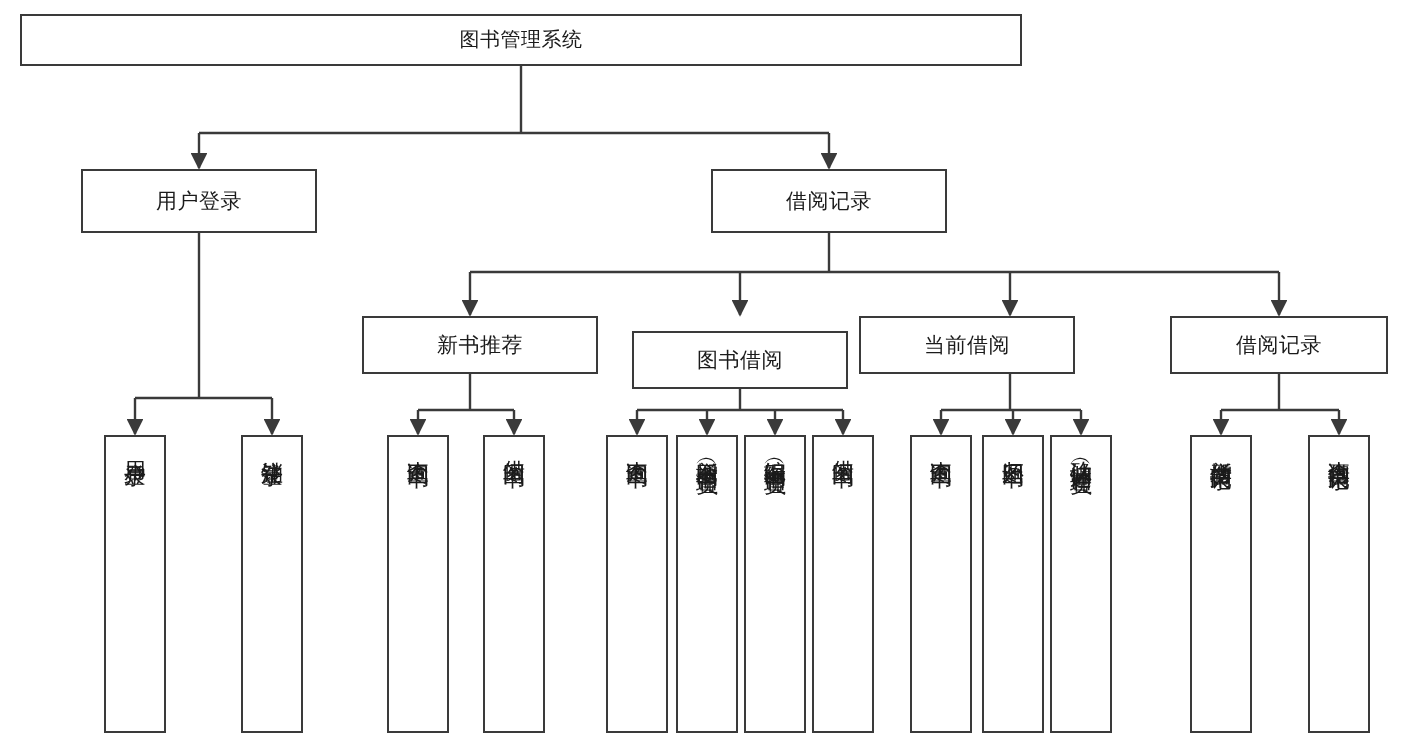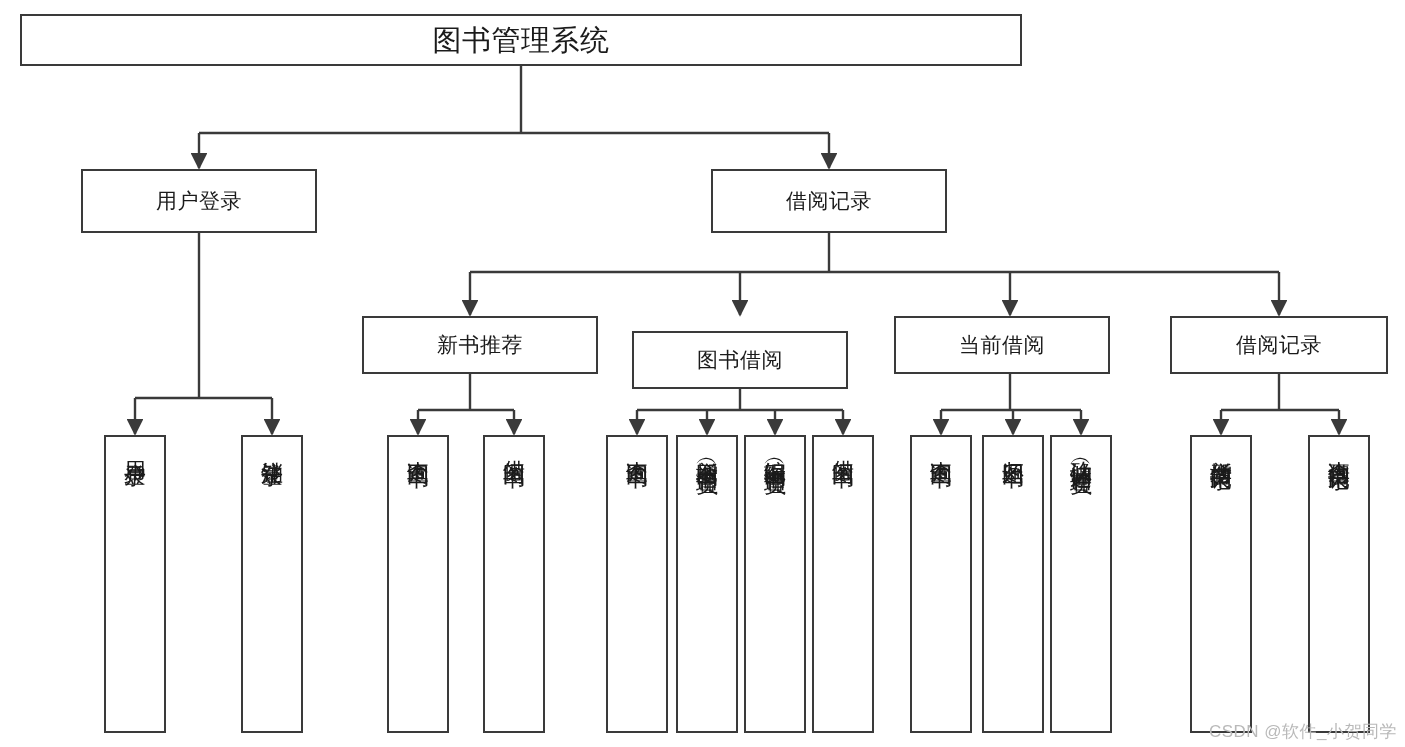--- a/index.html
+++ b/index.html
@@ -39,21 +39,21 @@
     display: block;
     line-height: 1.18;
     letter-spacing: 0.5px;
   }
   .node.horizontal .node-label {
     writing-mode: horizontal-tb;
     font-size: 21px;
     text-align: center;
   }
   .node.root .node-label {
-    font-size: 29px;
+    font-size: 20px;
   }
   .node.vertical {
     align-items: flex-start;
     justify-content: center;
     padding-top: 6px;
   }
   .node.vertical .node-label {
     writing-mode: vertical-rl;
     text-orientation: upright;
     font-size: 22px;
@@ -128,21 +128,21 @@
       </div>
       <div class="node horizontal" style="left: 711px; top: 169px; width: 236px; height: 64px;">
         <span class="node-label">借阅记录</span>
       </div>
       <div class="node horizontal" style="left: 362px; top: 316px; width: 236px; height: 58px;">
         <span class="node-label">新书推荐</span>
       </div>
       <div class="node horizontal" style="left: 632px; top: 331px; width: 216px; height: 58px;">
         <span class="node-label">图书借阅</span>
       </div>
-      <div class="node horizontal" style="left: 894px; top: 316px; width: 216px; height: 58px;">
+      <div class="node horizontal" style="left: 859px; top: 316px; width: 216px; height: 58px;">
         <span class="node-label">当前借阅</span>
       </div>
       <div class="node horizontal" style="left: 1170px; top: 316px; width: 218px; height: 58px;">
         <span class="node-label">借阅记录</span>
       </div>
       <div class="node vertical" style="left: 104px; top: 435px; width: 62px; height: 298px;">
         <span class="node-label">用户登录</span>
       </div>
       <div class="node vertical" style="left: 241px; top: 435px; width: 62px; height: 298px;">
         <span class="node-label">注销登录</span>
@@ -175,14 +175,13 @@
         <span class="node-label">确认归还（管理员）</span>
       </div>
       <div class="node vertical" style="left: 1190px; top: 435px; width: 62px; height: 298px;">
         <span class="node-label">新增借阅记录</span>
       </div>
       <div class="node vertical" style="left: 1308px; top: 435px; width: 62px; height: 298px;">
         <span class="node-label">查询借阅记录</span>
       </div>
     </div>
 
-  <div class="watermark">CSDN @软件_小贺同学</div>
 </div>
 
 </body></html>

